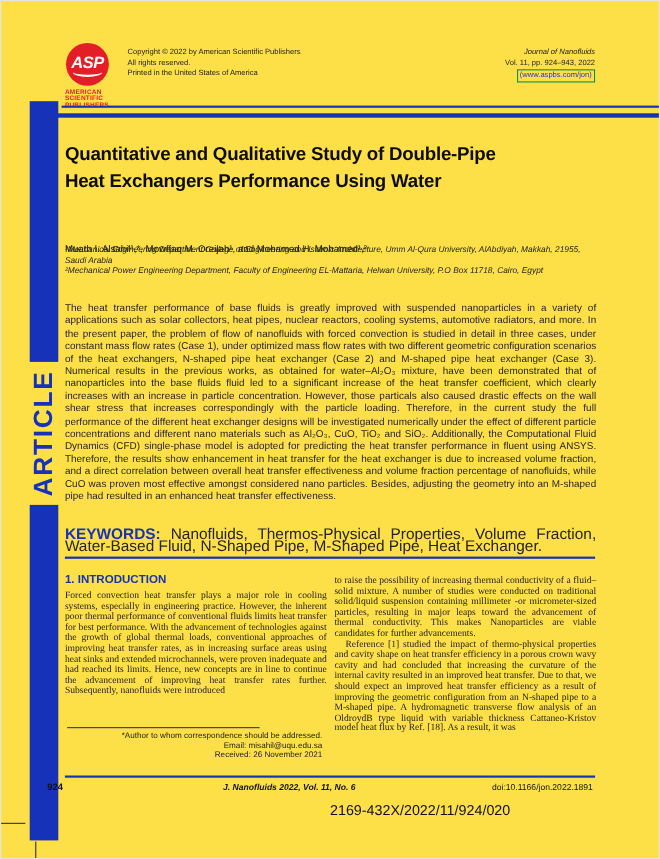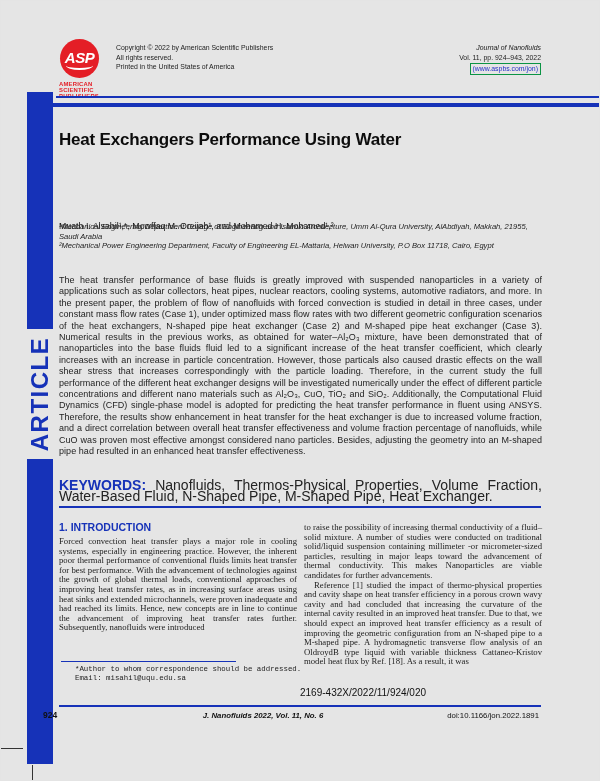--- a/index.html
+++ b/index.html
@@ -1,18 +1,18 @@
 <!DOCTYPE html>
 <html><head>
 <meta charset="utf-8">
 <style>
   * { margin:0; padding:0; box-sizing:border-box; }
   html,body { background:#ffffff; }
   .page {
-    position:relative; width:600px; height:781px; background:#e5e5e5;
+    position:relative; width:600px; height:781px; background:#fde047;
     font-family:"Liberation Sans","DejaVu Sans",sans-serif; color:#1a1a1a;
     border:1px solid #e4e4e4; overflow:hidden;
   }
   
   .logo-circle {
     position:absolute; left:59px; top:38px; width:39px; height:39px;
     background:#e41e26; border-radius:50%; display:flex; align-items:center; justify-content:center;
   }
   .logo-circle .acr {
     color:#fff; font-weight:bold; font-style:italic; font-size:15px; letter-spacing:-0.5px;
@@ -59,27 +59,27 @@
   .kw-rule { position:absolute; left:58px; top:505px; width:482px; height:2.2px; background:#1632b8; }
   
   .intro-heading { position:absolute; left:58px; top:520px; font-size:10.5px; font-weight:bold; color:#1632b8; }
   .col { font-family:"Liberation Serif","DejaVu Serif",serif; font-size:8.7px; line-height:9.6px;
          text-align:justify; color:#1c1c1c; }
   .col-left  { position:absolute; left:58px;  top:536px; width:238px; }
   .col-right { position:absolute; left:303px; top:522px; width:238px; }
   .col-right p + p { text-indent:10px; }
   
   .fn-rule { position:absolute; left:60px; top:660px; width:175px; height:1.2px; background:#1632b8; }
-  .footnote { position:absolute; left:74px; top:664px; width:230px;
-              font-family:Liberation Mono, monospace; font-size:7.4px; line-height:8.7px; color:#222; }
+  .footnote { position:absolute; left:62px; top:664px; width:230px;
+              font-family:Liberation Sans, sans-serif; font-size:7.4px; line-height:8.7px; color:#222;text-align:right; }
   .footer-rule { position:absolute; left:58px; top:704px; width:482px; height:1.8px; background:#1632b8; }
   .pgnum   { position:absolute; left:42px;  top:709px; font-size:8.5px; font-weight:bold; color:#111; }
   .jref    { position:absolute; left:162px; top:709.5px; width:200px; text-align:center;
              font-size:7.8px; font-weight:bold; font-style:italic; color:#111; }
-  .issn    { position:absolute; left:299px; top:686px; font-size:10px; color:#111; }
+  .issn    { position:absolute; left:299px; top:728px; font-size:13px; color:#111; }
   .doi     { position:absolute; right:60px; top:709.5px; font-size:7.8px; color:#111; }
 </style>
 </head>
 <body>
 
 <div class="page">
 
   <div class="logo-circle">
     <span class="acr">ASP</span>
     <span class="logo-swoosh"></span>
@@ -105,20 +105,21 @@
   <div class="rule-thin"></div>
   <div class="rule-thick"></div>
 
   <div class="bar-seg-top"></div>
   <div class="article-vert">ARTICLE</div>
   <div class="bar-seg-bottom"></div>
   <div class="cropmark-h"></div>
   <div class="cropmark-v"></div>
 
   <div class="title">
+    <div>Quantitative and Qualitative Study of Double-Pipe</div>
     <div>Heat Exchangers Performance Using Water</div>
   </div>
   <div class="authors">Muath I. Alsahil¹,*, Mowffaq M. Oreijah¹, and Mohamed H. Mohamed¹,²</div>
   <div class="affils">
     <div>¹Mechanical Engineering Department College of Engineering and Islamic Architecture, Umm Al-Qura University, AlAbdiyah, Makkah, 21955, Saudi Arabia</div>
     <div>²Mechanical Power Engineering Department, Faculty of Engineering EL-Mattaria, Helwan University, P.O Box 11718, Cairo, Egypt</div>
   </div>
 
   <div class="abstract">The heat transfer performance of base fluids is greatly improved with suspended nanoparticles in a variety of applications such as solar collectors, heat pipes, nuclear reactors, cooling systems, automotive radiators, and more. In the present paper, the problem of flow of nanofluids with forced convection is studied in detail in three cases, under constant mass flow rates (Case 1), under optimized mass flow rates with two different geometric configuration scenarios of the heat exchangers, N-shaped pipe heat exchanger (Case 2) and M-shaped pipe heat exchanger (Case 3). Numerical results in the previous works, as obtained for water–Al₂O₃ mixture, have been demonstrated that of nanoparticles into the base fluids fluid led to a significant increase of the heat transfer coefficient, which clearly increases with an increase in particle concentration. However, those particals also caused drastic effects on the wall shear stress that increases correspondingly with the particle loading. Therefore, in the current study the full performance of the different heat exchanger designs will be investigated numerically under the effect of different particle concentrations and different nano materials such as Al₂O₃, CuO, TiO₂ and SiO₂. Additionally, the Computational Fluid Dynamics (CFD) single-phase model is adopted for predicting the heat transfer performance in fluent using ANSYS. Therefore, the results show enhancement in heat transfer for the heat exchanger is due to increased volume fraction, and a direct correlation between overall heat transfer effectiveness and volume fraction percentage of nanofluids, while CuO was proven most effective amongst considered nano particles. Besides, adjusting the geometry into an M-shaped pipe had resulted in an enhanced heat transfer effectiveness.</div>
 
@@ -133,20 +134,21 @@
   <div class="col col-left">Forced convection heat transfer plays a major role in cooling systems, especially in engineering practice. However, the inherent poor thermal performance of conventional fluids limits heat transfer for best performance. With the advancement of technologies against the growth of global thermal loads, conventional approaches of improving heat transfer rates, as in increasing surface areas using heat sinks and extended microchannels, were proven inadequate and had reached its limits. Hence, new concepts are in line to continue the advancement of improving heat transfer rates further. Subsequently, nanofluids were introduced</div>
   <div class="col col-right">
     <p>to raise the possibility of increasing thermal conductivity of a fluid–solid mixture. A number of studies were conducted on traditional solid/liquid suspension containing millimeter -or micrometer-sized particles, resulting in major leaps toward the advancement of thermal conductivity. This makes Nanoparticles are viable candidates for further advancements.</p>
     <p>Reference [1] studied the impact of thermo-physical properties and cavity shape on heat transfer efficiency in a porous crown wavy cavity and had concluded that increasing the curvature of the internal cavity resulted in an improved heat transfer. Due to that, we should expect an improved heat transfer efficiency as a result of improving the geometric configuration from an N-shaped pipe to a M-shaped pipe. A hydromagnetic transverse flow analysis of an OldroydB type liquid with variable thickness Cattaneo-Kristov model heat flux by Ref. [18]. As a result, it was</p>
   </div>
 
   <div class="fn-rule"></div>
   <div class="footnote">
     <div>*Author to whom correspondence should be addressed.</div>
     <div>Email: misahil@uqu.edu.sa</div>
+    <div>Received: 26 November 2021</div>
   </div>
 
   <div class="footer-rule"></div>
   <div class="pgnum">924</div>
   <div class="jref">J. Nanofluids 2022, Vol. 11, No. 6</div>
   <div class="issn">2169-432X/2022/11/924/020</div>
   <div class="doi">doi:10.1166/jon.2022.1891</div>
 
 </div>
 

